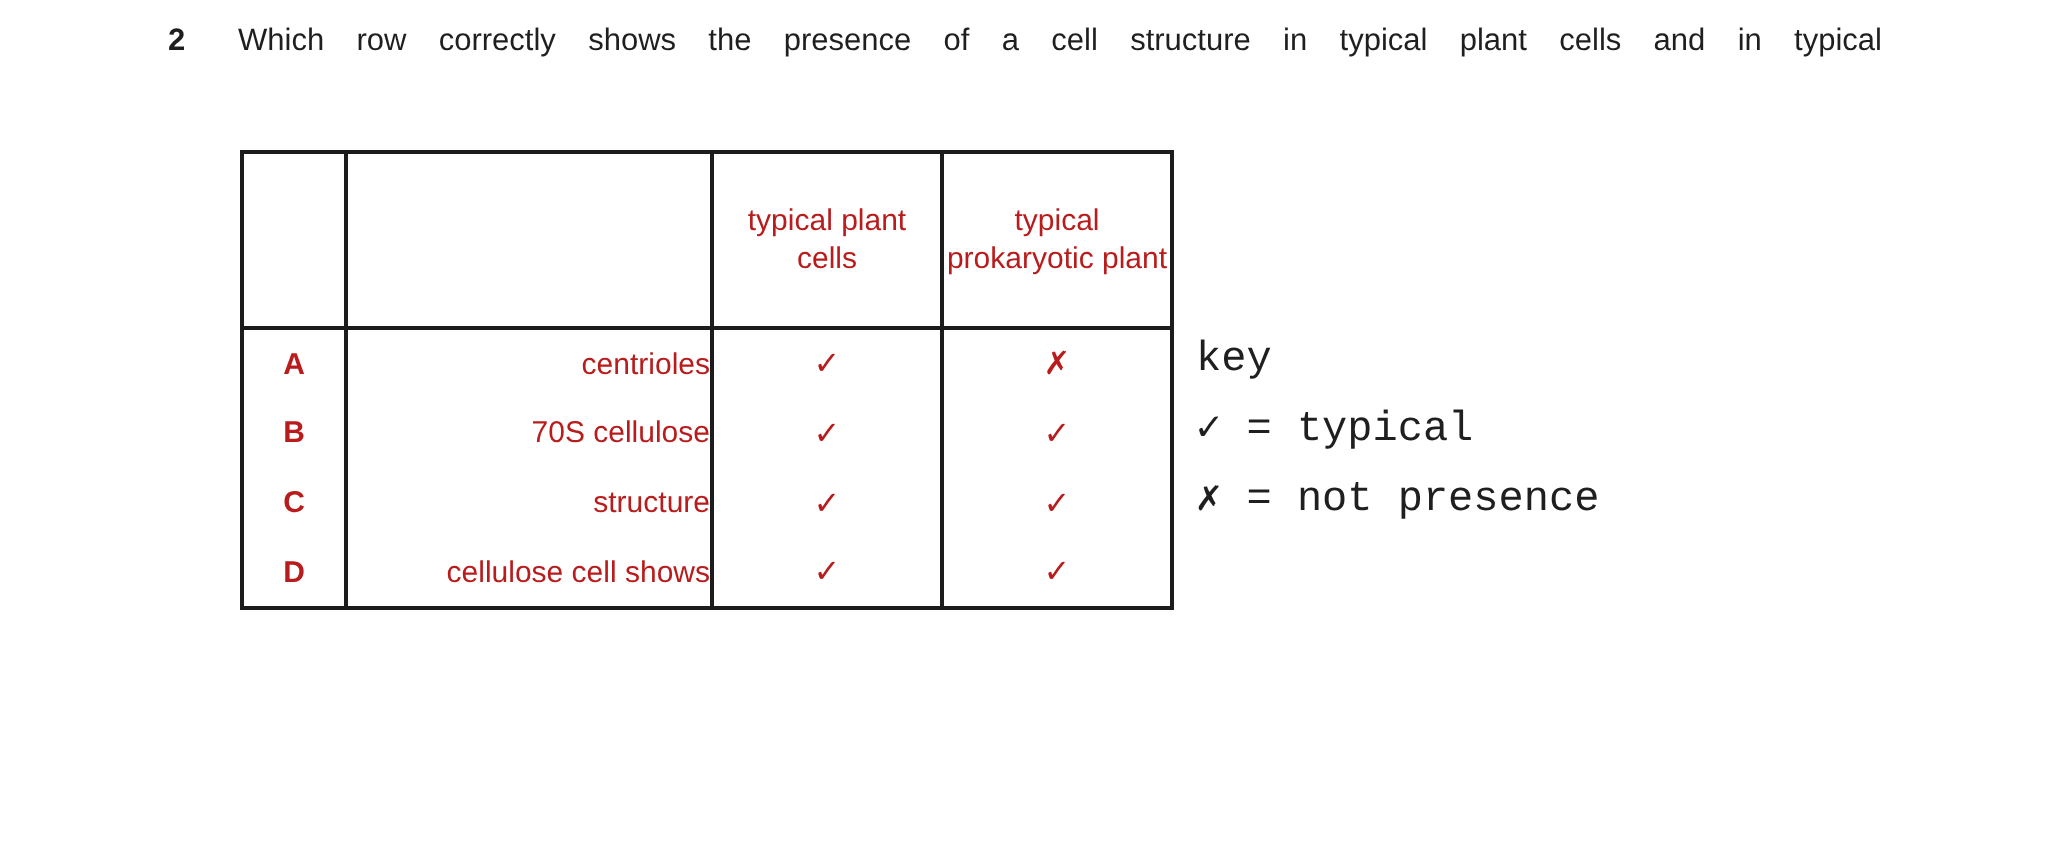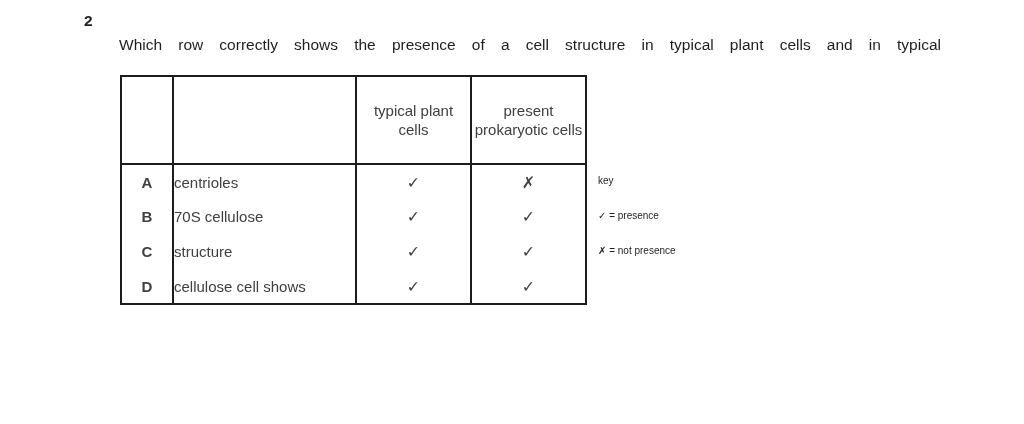--- a/index.html
+++ b/index.html
@@ -20,58 +20,58 @@
     font-weight: bold;
     line-height: 22px;
   }
   .qtext {
     position: absolute;
     left: 119px;
     top: 10px;
     width: 822px;
     font-size: 15.5px;
     line-height: 22px;
-    margin-top: 24px;
   }
   .qline-just {
     text-align: justify;
     text-align-last: justify;
   }
   table.qtable {
     position: absolute;
     left: 120px;
     top: 75px;
     border-collapse: collapse;
     table-layout: fixed;
     font-size: 15px;
-    color: #404040;
+    color: #b91c1c;
     border: 2px solid #1c1c1c;
   }
   table.qtable th, table.qtable td {
     border-left: 2px solid #1c1c1c;
     border-right: 2px solid #1c1c1c;
     padding: 0;
     vertical-align: middle;
   }
   table.qtable thead tr { height: 88px; }
   table.qtable thead th {
     border-bottom: 2px solid #1c1c1c;
     font-weight: normal;
     text-align: center;
     line-height: 19px;
   }
   table.qtable tbody tr { height: 35px; }
   td.cell-letter { text-align: center; font-weight: bold; }
-  td.cell-structure { padding-left: 9px; text-align: left; }
+  td.cell-structure { padding-left: 9px; text-align: right; }
   td.cell-mark { text-align: center; font-size: 16px; }
   .key {
     position: absolute;
     left: 598px;
     top: 163px;
-    font-size: 10px;
+    font-size: 21px;
+    font-family: Liberation Mono, monospace;
   }
   .key > div { height: 35px; line-height: 35px; white-space: nowrap; }
 </style>
 </head>
 <body>
 
 <div class="page">
 
   <span class="qnum">2</span>
 
@@ -84,21 +84,21 @@
       <col style="width:52px">
       <col style="width:183px">
       <col style="width:115px">
       <col style="width:115px">
     </colgroup>
     <thead>
       <tr>
         <th></th>
         <th></th>
         <th>typical plant cells</th>
-        <th>present prokaryotic cells</th>
+        <th>typical prokaryotic plant</th>
       </tr>
     </thead>
     <tbody>
       <tr>
         <td class="cell-letter">A</td>
         <td class="cell-structure">centrioles</td>
         <td class="cell-mark">✓</td>
         <td class="cell-mark">✗</td>
       </tr>
       <tr>
@@ -117,17 +117,17 @@
         <td class="cell-letter">D</td>
         <td class="cell-structure">cellulose cell shows</td>
         <td class="cell-mark">✓</td>
         <td class="cell-mark">✓</td>
       </tr>
     </tbody>
   </table>
 
   <div class="key">
     <div>key</div>
-    <div>✓ = presence</div>
+    <div>✓ = typical</div>
     <div>✗ = not presence</div>
   </div>
 
 </div>
 
 </body></html>

